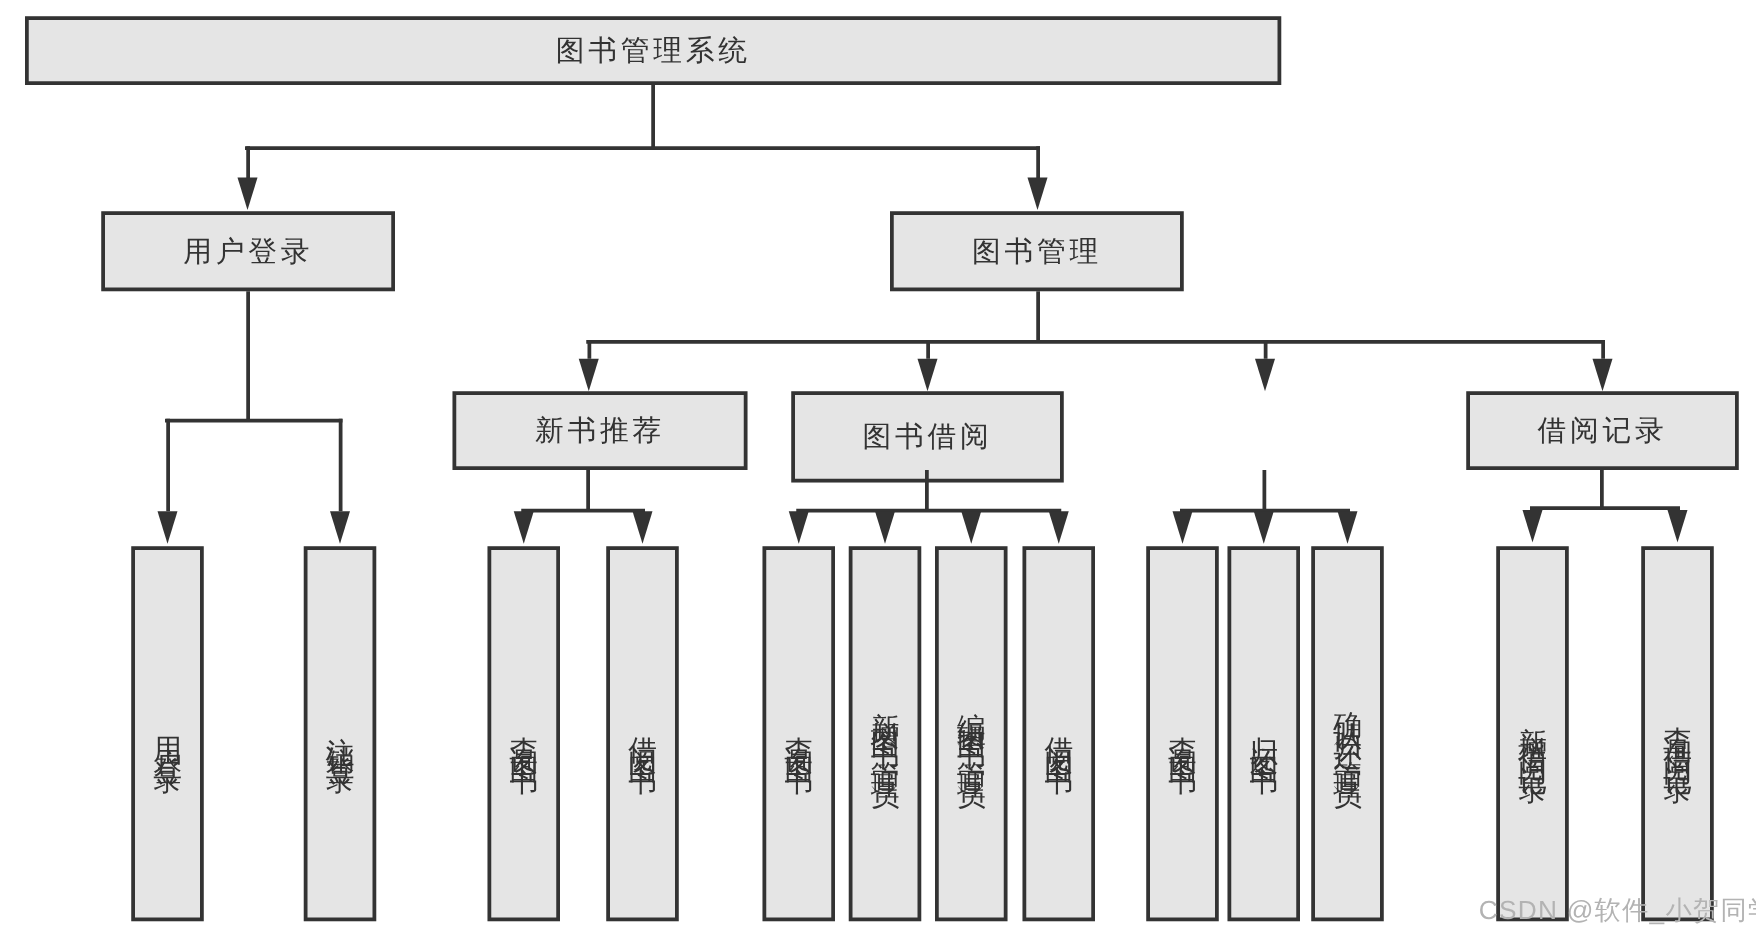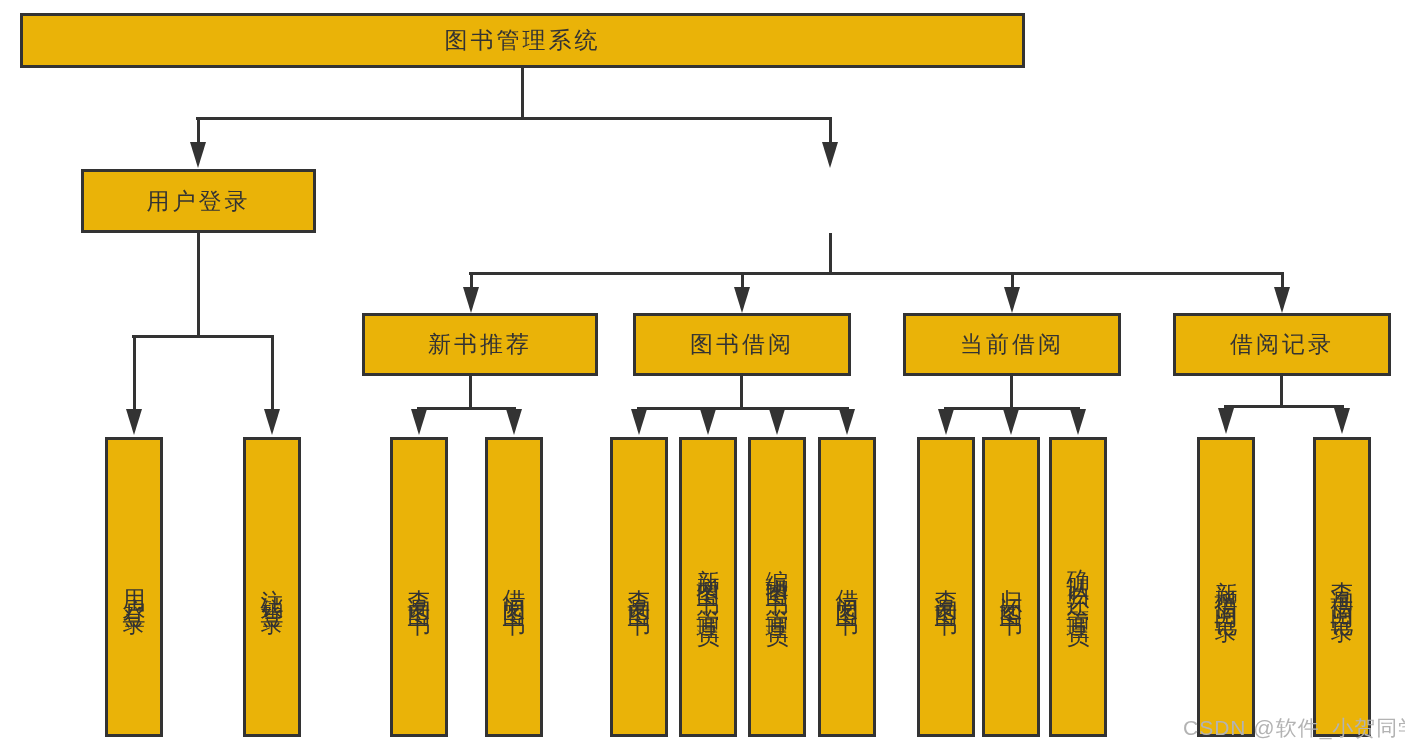--- a/index.html
+++ b/index.html
@@ -10,21 +10,21 @@
     background: #ffffff;
     font-family: "Liberation Sans", sans-serif;
     color: #333333;
     overflow: hidden;
   }
   
   .node {
     position: absolute;
     box-sizing: border-box;
     border: 3px solid #333333;
-    background: #eab308;
+    background: #e5e5e5;
     display: flex;
     align-items: center;
     justify-content: center;
   }
   .hlabel {
     font-size: 23px;
     letter-spacing: 3px;
     white-space: nowrap;
   }
   .vlabel {
@@ -68,20 +68,23 @@
   <div class="ln" style="left:521px; top:68px; width:3px; height:50px;"></div>
   <div class="ln" style="left:196px; top:117px; width:636px; height:3px;"></div>
   <div class="ln" style="left:197px; top:117px; width:3px; height:26px;"></div>
   <div class="ah" style="left:190px; top:142px;"></div>
   <div class="ln" style="left:829px; top:117px; width:3px; height:26px;"></div>
   <div class="ah" style="left:822px; top:142px;"></div>
 
   <div class="node" style="left:81px; top:169px; width:235px; height:64px;">
     <span class="hlabel">用户登录</span>
   </div>
+  <div class="node" style="left:712px; top:169px; width:235px; height:64px;">
+    <span class="hlabel">图书管理</span>
+  </div>
 
   <div class="ln" style="left:197px; top:233px; width:3px; height:103px;"></div>
   <div class="ln" style="left:132px; top:335px; width:142px; height:3px;"></div>
   <div class="ln" style="left:133px; top:335px; width:3px; height:74px;"></div>
   <div class="ah" style="left:126px; top:409px;"></div>
   <div class="ln" style="left:271px; top:335px; width:3px; height:74px;"></div>
   <div class="ah" style="left:264px; top:409px;"></div>
 
   <div class="ln" style="left:829px; top:233px; width:3px; height:41px;"></div>
   <div class="ln" style="left:469px; top:272px; width:814px; height:3px;"></div>
@@ -90,25 +93,22 @@
   <div class="ln" style="left:741px; top:272px; width:3px; height:15px;"></div>
   <div class="ah" style="left:734px; top:287px;"></div>
   <div class="ln" style="left:1011px; top:272px; width:3px; height:15px;"></div>
   <div class="ah" style="left:1004px; top:287px;"></div>
   <div class="ln" style="left:1281px; top:272px; width:3px; height:15px;"></div>
   <div class="ah" style="left:1274px; top:287px;"></div>
 
   <div class="node" style="left:362px; top:313px; width:236px; height:63px;">
     <span class="hlabel">新书推荐</span>
   </div>
-  <div class="node" style="left:633px; top:313px; width:218px; height:63px;">
+  <div class="node" style="left:633px; top:313px; width:218px; height:73px;">
     <span class="hlabel">图书借阅</span>
-  </div>
-  <div class="node" style="left:903px; top:313px; width:218px; height:63px;">
-    <span class="hlabel">当前借阅</span>
   </div>
   <div class="node" style="left:1173px; top:313px; width:218px; height:63px;">
     <span class="hlabel">借阅记录</span>
   </div>
 
   <div class="ln" style="left:469px; top:376px; width:3px; height:33px;"></div>
   <div class="ln" style="left:417px; top:407px; width:99px; height:3px;"></div>
   <div class="ah" style="left:411px; top:409px;"></div>
   <div class="ah" style="left:506px; top:409px;"></div>
 

